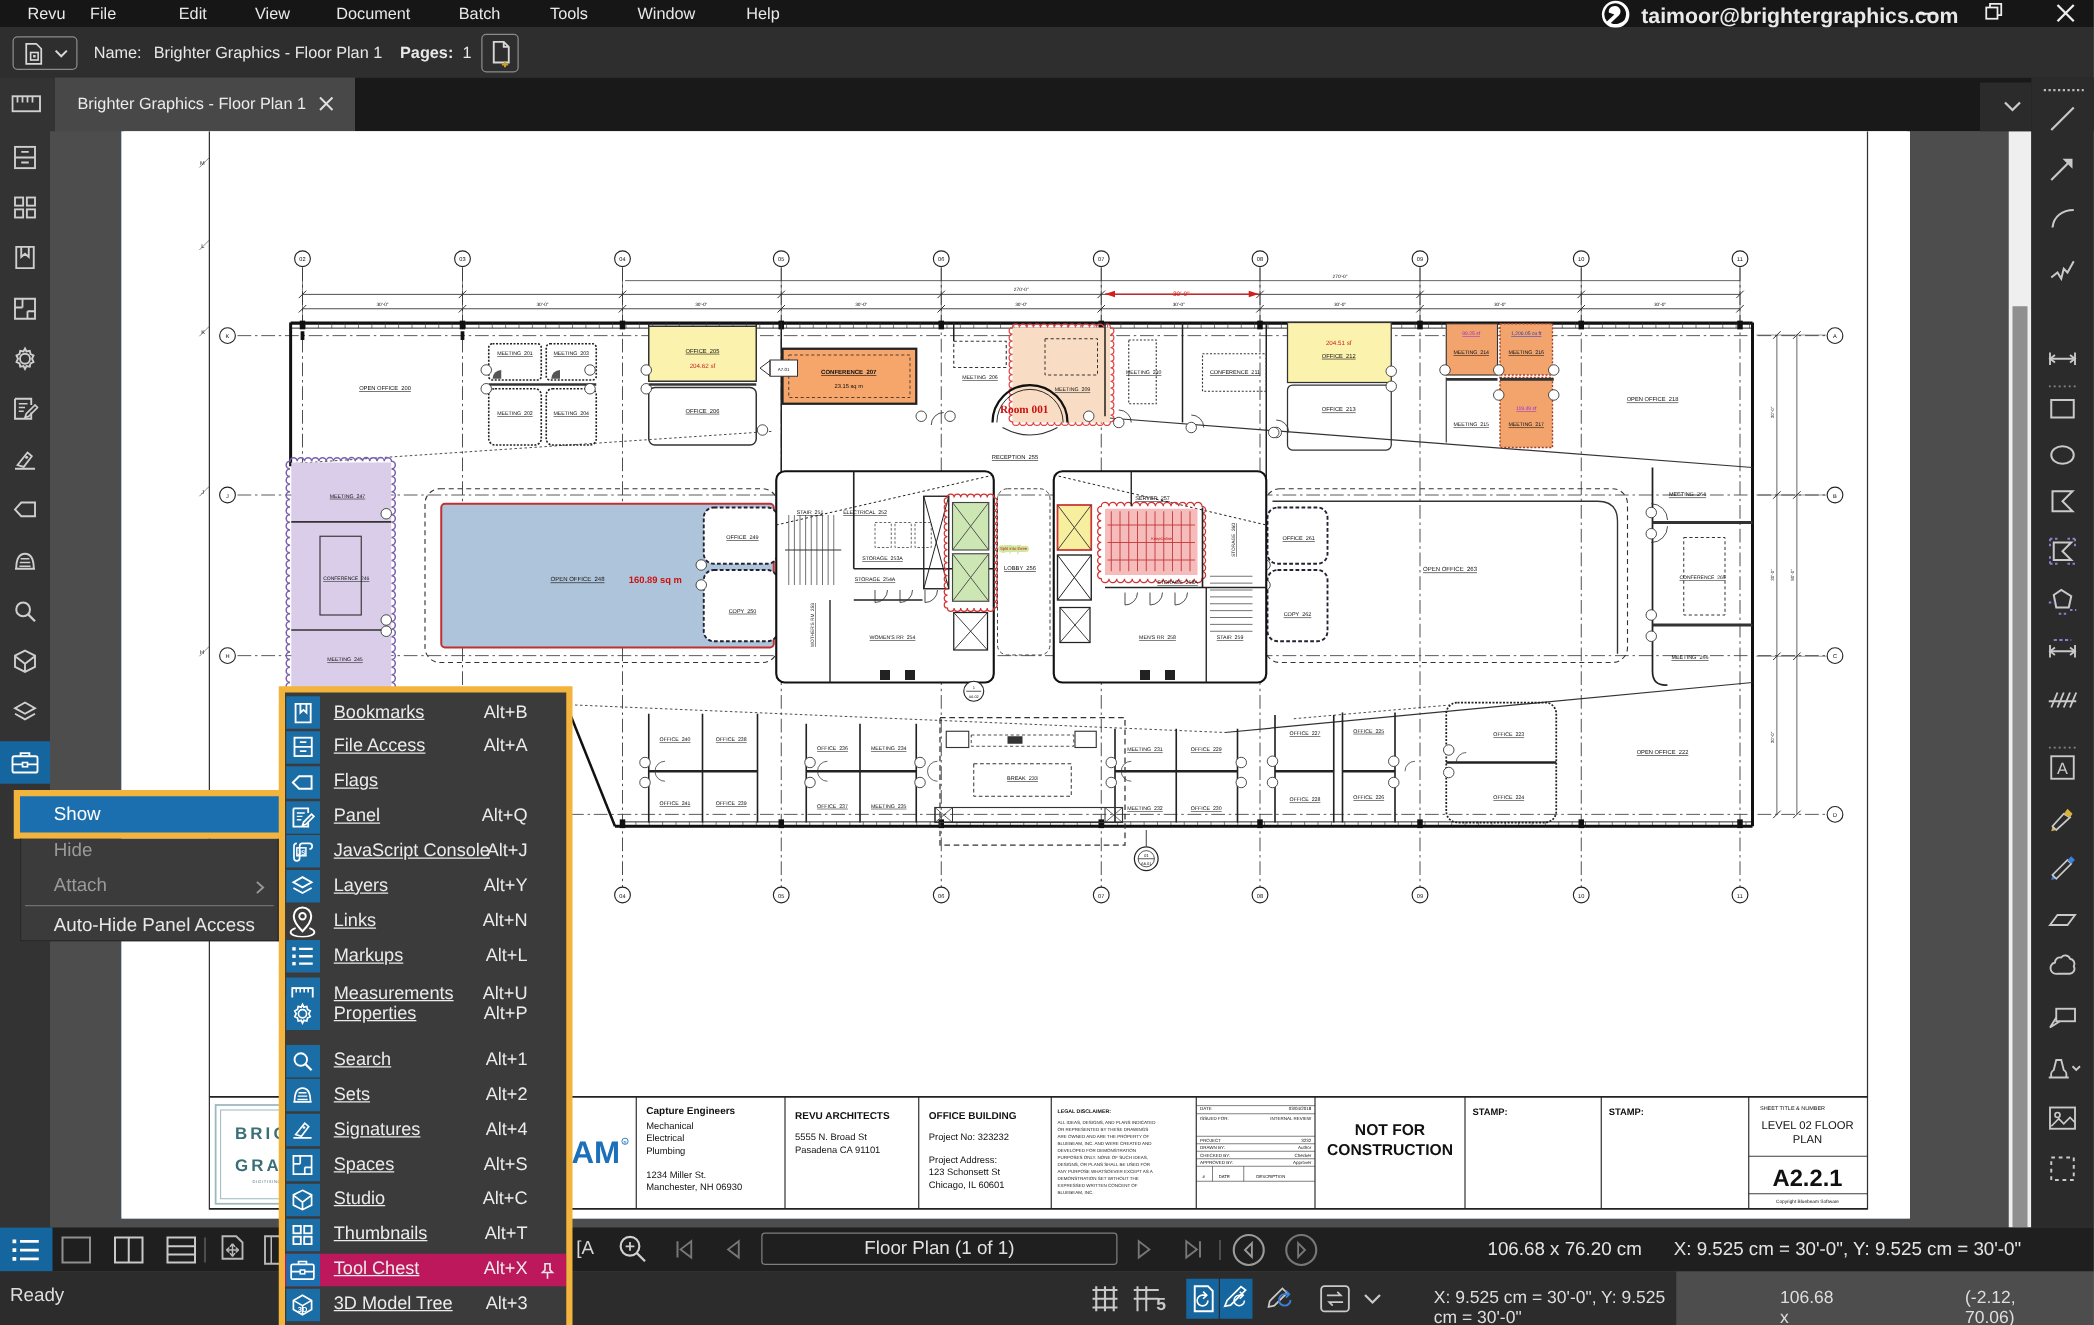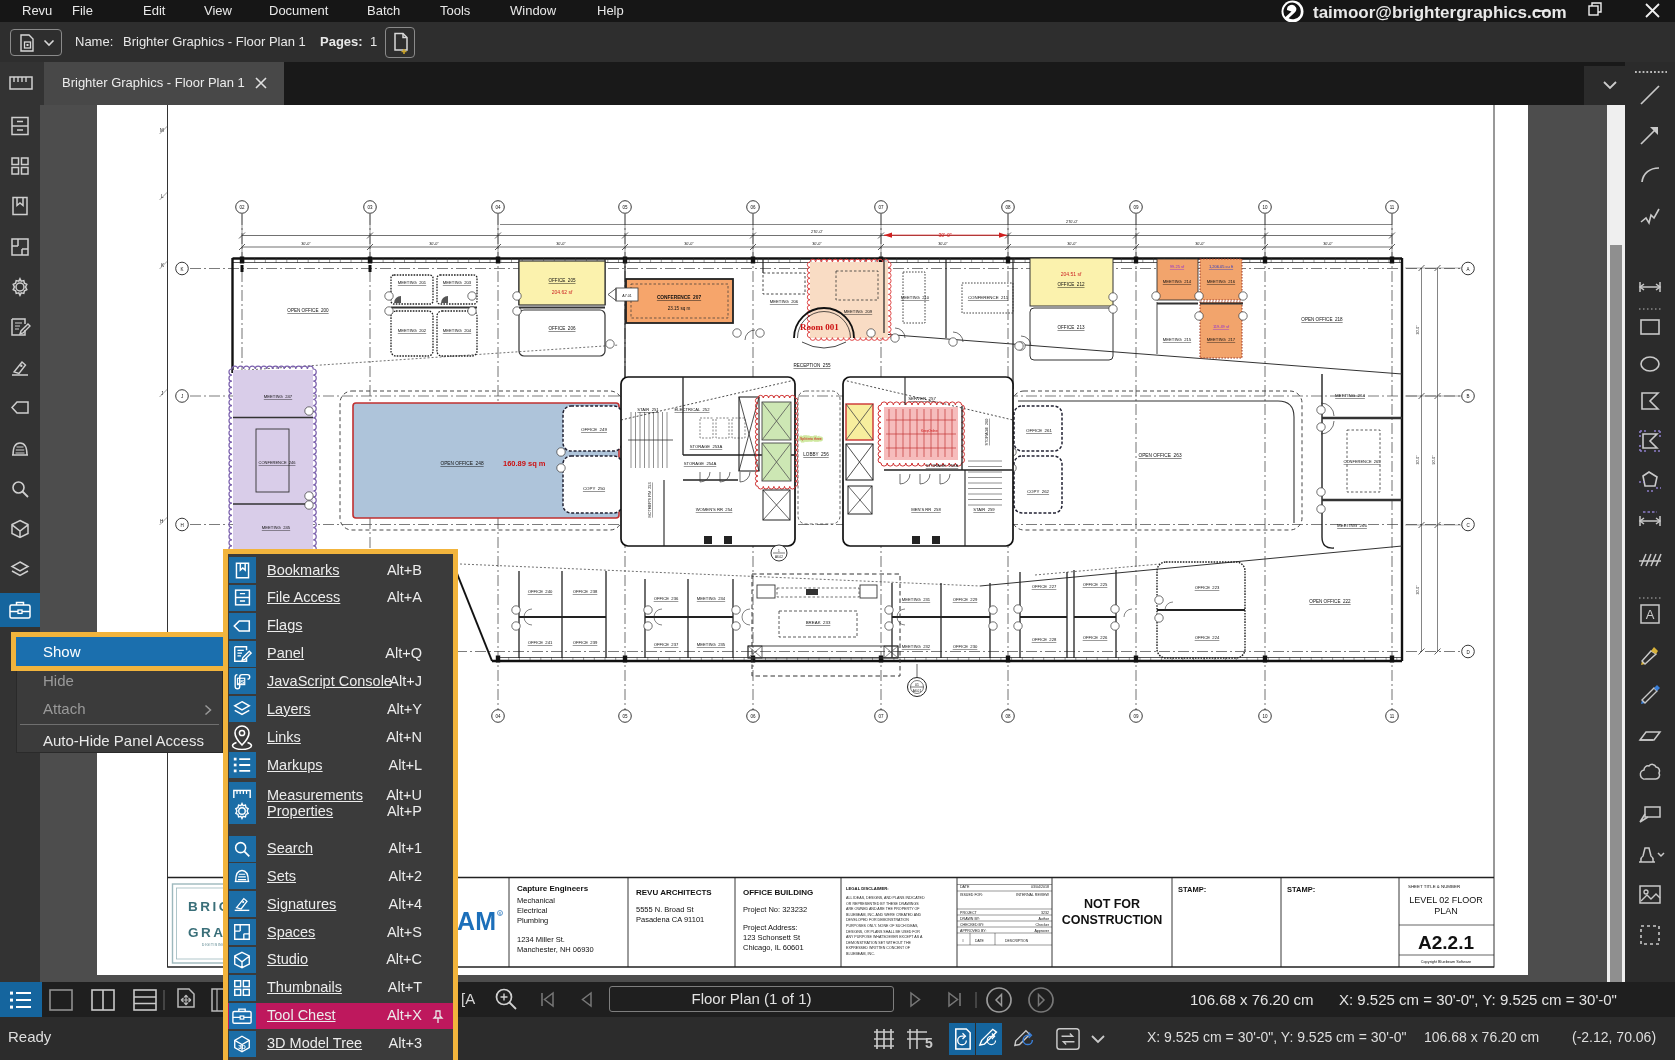--- a/index.html
+++ b/index.html
@@ -24,21 +24,21 @@
 #page{position:absolute;left:57px;top:0px;width:1431px;height:870px;background:#fff;border-left:2px solid #39658a;border-right:2px solid #39658a;border-bottom:2px solid #39658a;}
 
 #vscroll{position:absolute;left:1607px;top:105px;width:18px;height:877px;background:#efefef;}
 #vthumb{position:absolute;left:3px;top:140px;width:12px;height:737px;background:#8f8f8f;}
 
 #righttools{position:absolute;left:1625px;top:62px;width:50px;height:920px;background:#2b2b2b;}
 .rtool{position:absolute;left:0;width:50px;height:40px;display:flex;align-items:center;justify-content:center;}
 
 #bottombar{position:absolute;left:0;top:982px;width:1675px;height:35px;background:#1f1f1f;color:#cfcfcf;}
 
-#statusbar{position:absolute;left:0;top:1017px;width:1675px;height:43px;background:#2c2c2c;color:#dedede;font-size:14px;}
+#statusbar{position:absolute;left:0;top:1017px;width:1341px;height:43px;background:#2c2c2c;color:#dedede;font-size:14px;}
 
 #mainmenu{position:absolute;left:223px;top:549px;width:235px;height:511px;background:#f2b43c;padding:5px;}
 #mainmenu .inner{position:relative;width:225px;height:520px;background:#3b3b3b;overflow:hidden;}
 .mrow{position:absolute;left:0;width:225px;height:26.9px;}
 .mrow .ic{position:absolute;left:1px;top:0;width:26.5px;height:26px;background:#1b6da6;display:flex;align-items:center;justify-content:center;}
 .mrow .lbl{position:absolute;left:39px;top:4.5px;font-size:14.5px;color:#ececec;white-space:nowrap;text-decoration:underline;}
 .mrow .sc{position:absolute;right:31px;top:4.5px;font-size:14.5px;color:#ececec;}
 
 #showbox{position:absolute;left:11px;top:632px;width:217px;height:39px;background:#f2b43c;padding:5px;}
 #showrow{width:207px;height:29px;background:#1b6fae;color:#fff;font-size:15px;line-height:29px;padding-left:27px;}

